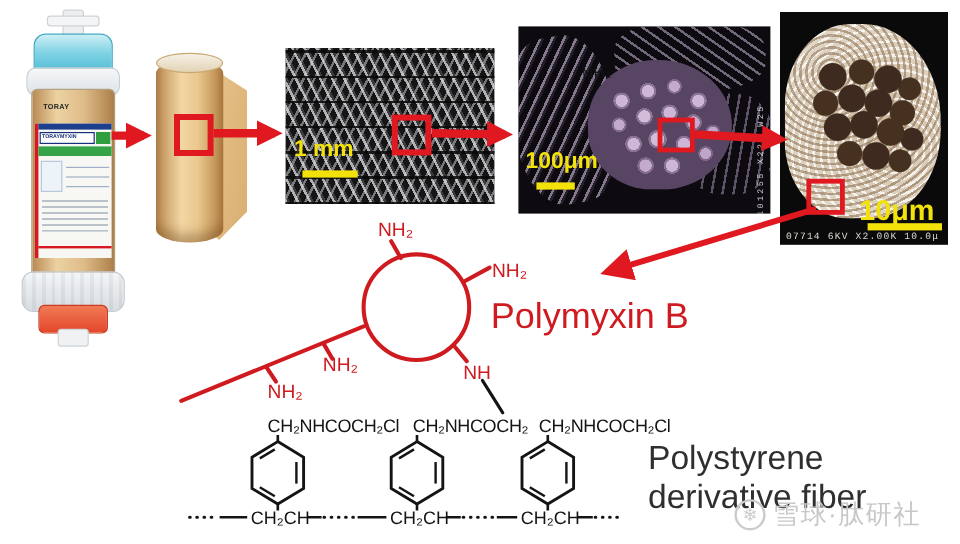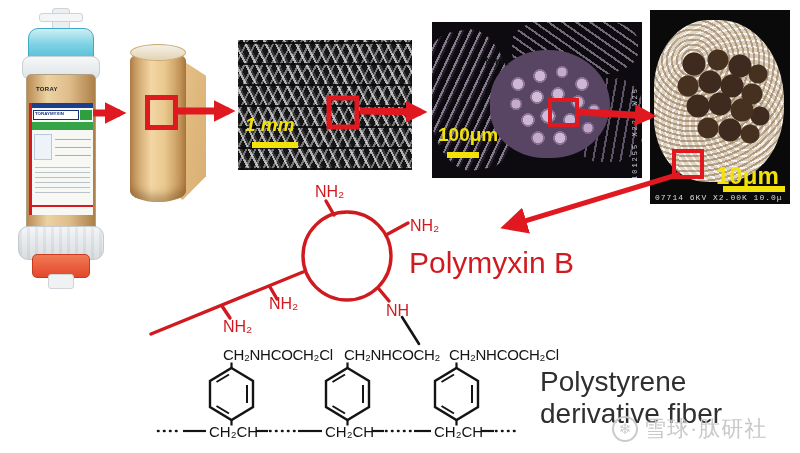--- a/index.html
+++ b/index.html
@@ -45,21 +45,21 @@
   .roll-top { left:2px; top:2px; width:56px; height:17px; border-radius:50%;
     background:linear-gradient(180deg,#f5f0e7,#e3d3b4); border:1px solid #c9a971; }
 
   
   .sem1 { left:238px; top:40px; width:174px; height:130px; background:
     repeating-linear-gradient(0deg,rgba(8,8,8,.85) 0 2px,rgba(8,8,8,0) 2px 21px),
     repeating-linear-gradient(63deg,rgba(216,216,221,.8) 0 2px,rgba(130,130,135,.35) 2px 4px,rgba(0,0,0,0) 4px 9px),
     repeating-linear-gradient(117deg,rgba(200,200,205,.55) 0 2px,rgba(0,0,0,0) 2px 8px),#151515; }
   .scale-label { font-weight:bold; color:#f3e20a; }
   .scale-bar { background:#f3e20a; }
-  .sem1 .scale-label { left:7px; top:74px; font-size:19px;font-style:italic; }
+  .sem1 .scale-label { left:7px; top:74px; font-size:19px; }
   .sem1 .scale-bar { left:14px; top:102px; width:46px; height:6px; }
 
   
   .sem2 { left:432px; top:22px; width:210px; height:156px; background:#0d0b10; overflow:hidden; }
   .streaks-a { left:-4px; top:8px; width:84px; height:140px; border-radius:40%; transform:rotate(-10deg);
     background:repeating-linear-gradient(125deg,rgba(198,180,208,.65) 0 2px,rgba(90,75,100,.3) 2px 4px,rgba(0,0,0,0) 4px 9px); }
   .streaks-b { right:4px; top:-4px; width:126px; height:58px; border-radius:40%;
     background:repeating-linear-gradient(35deg,rgba(198,180,208,.55) 0 2px,rgba(0,0,0,0) 2px 8px); }
   .streaks-c { right:-2px; bottom:16px; width:74px; height:84px; border-radius:40%;
     background:repeating-linear-gradient(100deg,rgba(172,152,187,.5) 0 2px,rgba(0,0,0,0) 2px 9px); }

